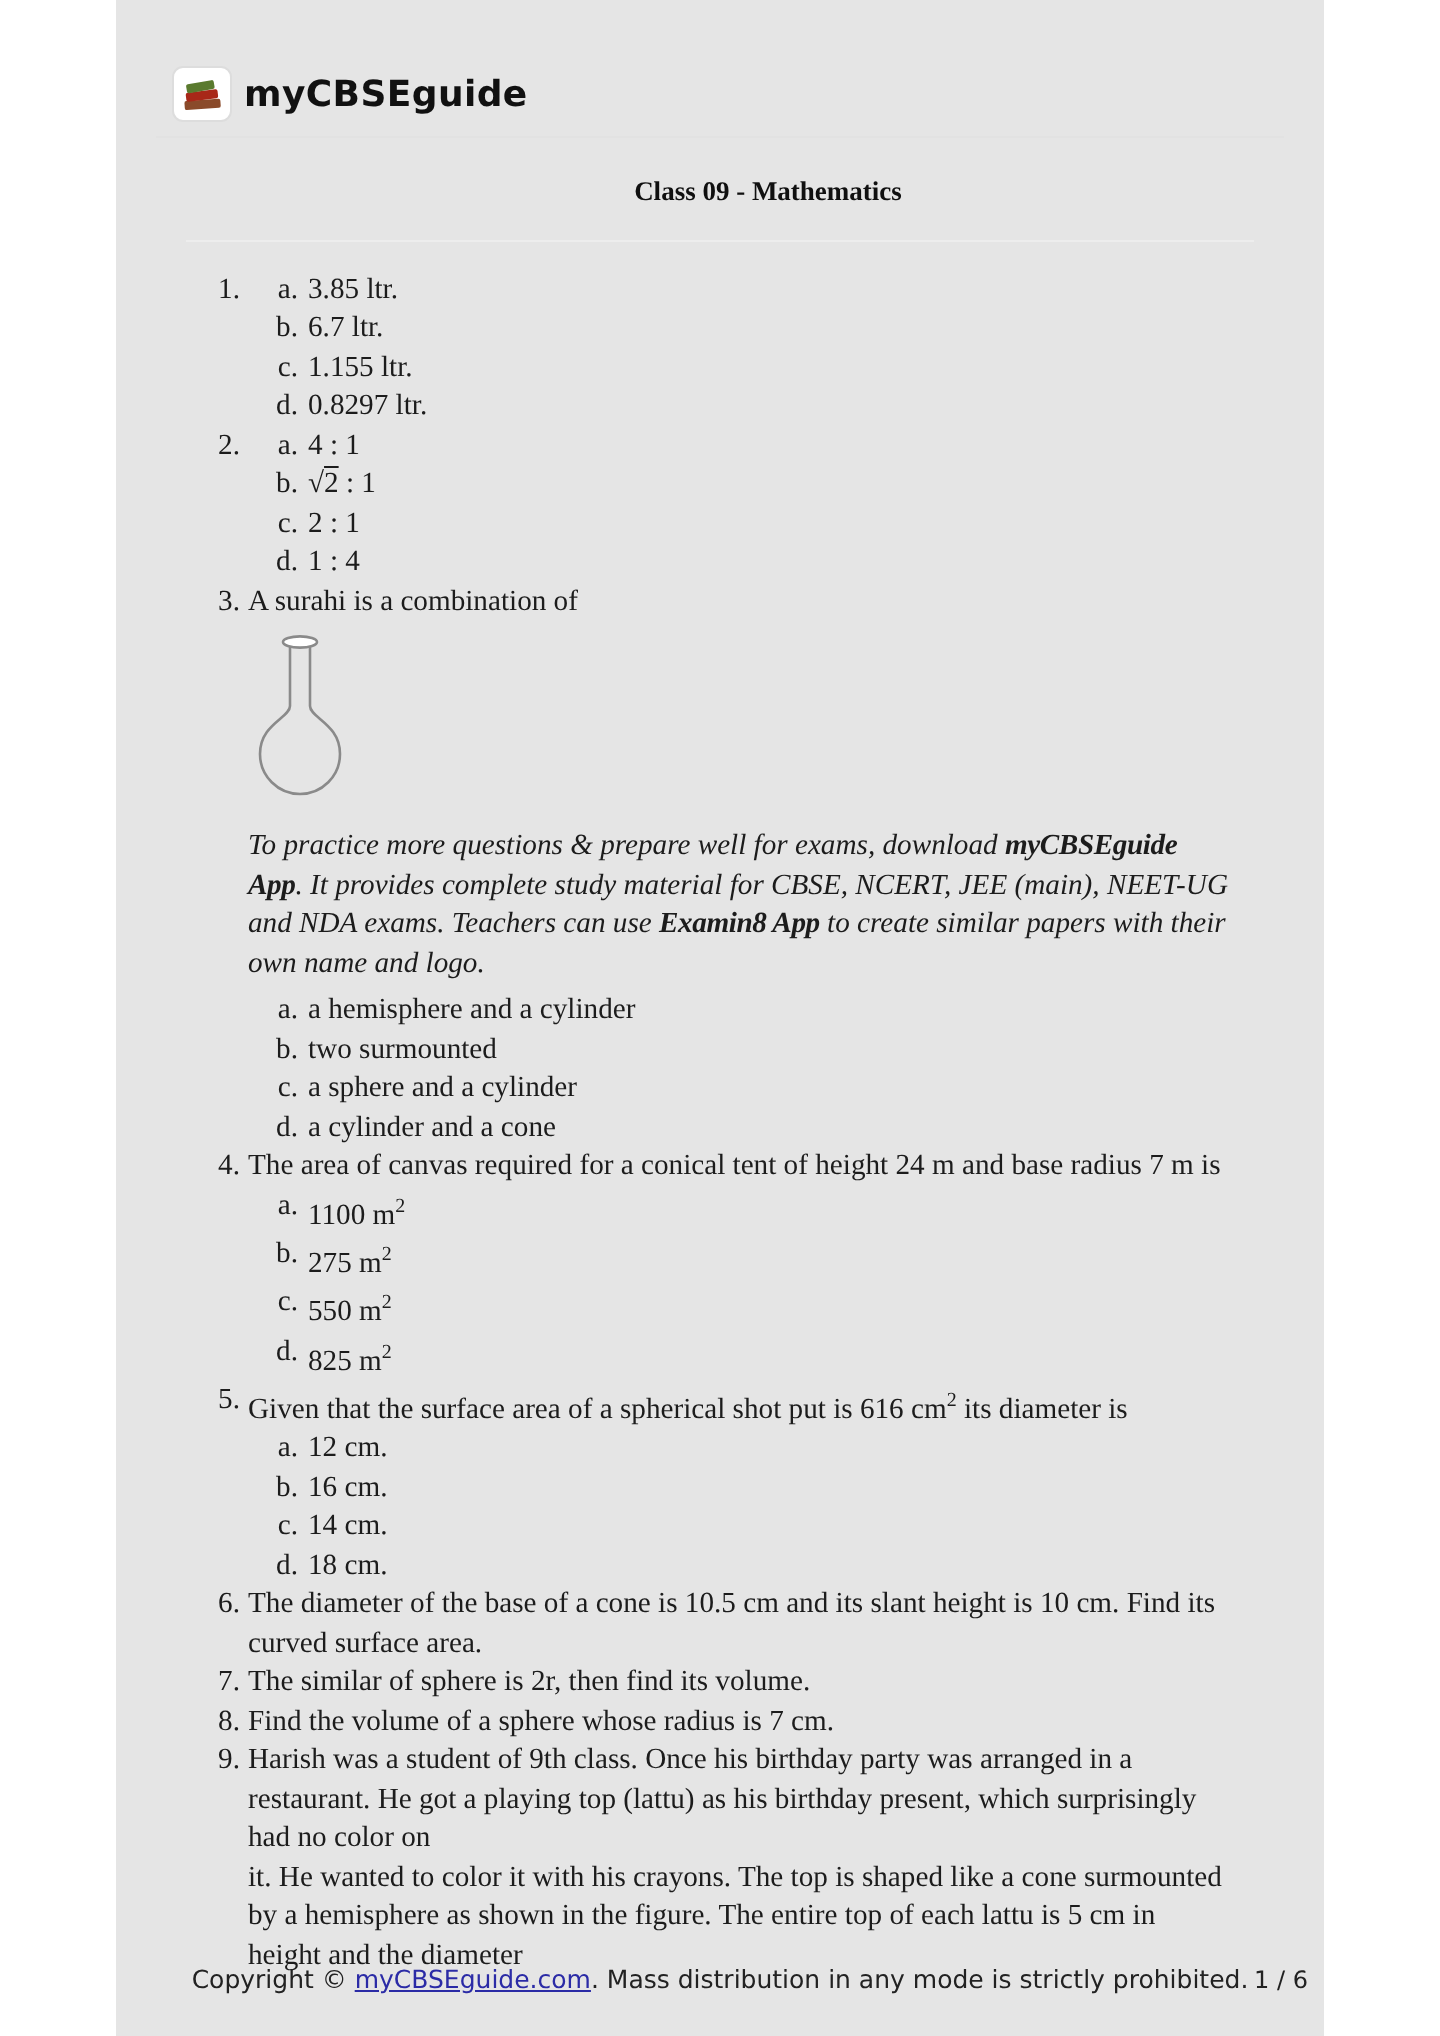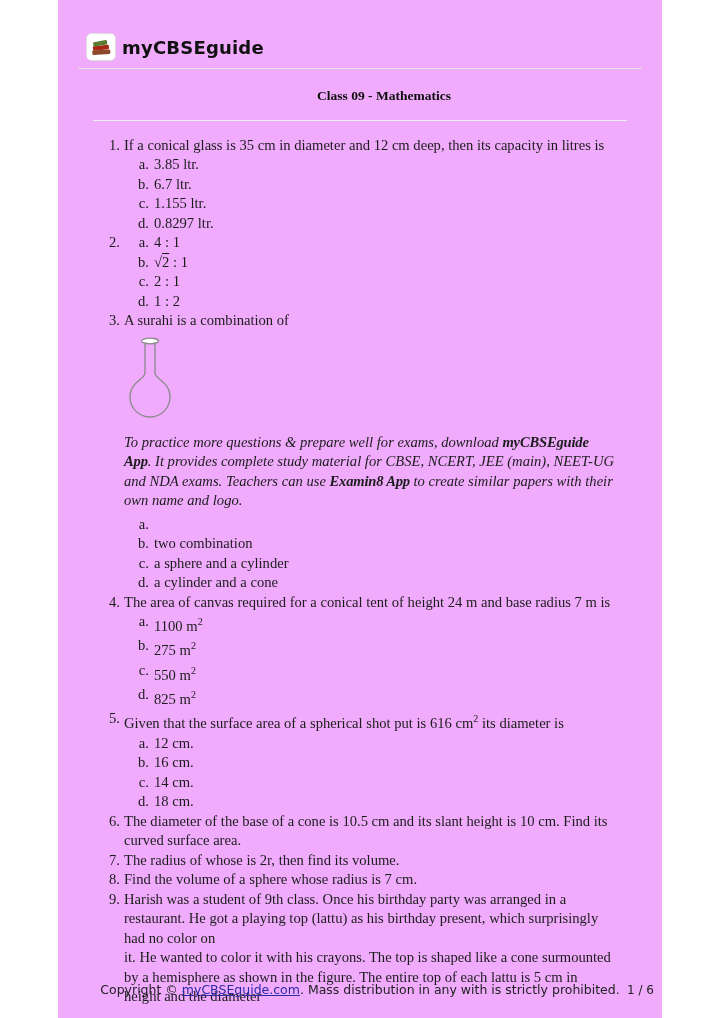--- a/index.html
+++ b/index.html
@@ -2,21 +2,21 @@
 <html><head>
 <meta charset="utf-8">
 <style>
   * { margin: 0; padding: 0; box-sizing: border-box; }
   html, body { background: #ffffff; }
   .page {
     position: relative;
     width: 604px;
     height: 1018px;
     margin: 0 auto;
-    background: #f0abfc;
+    background: #e5e5e5;
     font-family: "Liberation Serif", serif;
     color: #1c1c1c;
     overflow: hidden;
   }
   
   .brand-bar {
     display: flex;
     align-items: center;
     gap: 6px;
     padding: 30px 0 0 28px;
@@ -105,21 +105,20 @@
   <div class="doc-titles">
     <div>Class 09 - Mathematics</div>
   </div>
 
   <hr class="rule-2">
 
   <div class="questions" id="questions">
       <div class="question-row">
         <span class="qnum">1.</span>
         <div class="qbody">
-          <div class="qtext">If a conical glass is 35 cm in diameter and 12 cm deep, then its capacity in litres is</div>
           <div class="options">
             <div class="option">
               <span class="opt-label">a.</span>
               <span class="opt-text">3.85 ltr.</span>
             </div>
             <div class="option">
               <span class="opt-label">b.</span>
               <span class="opt-text">6.7 ltr.</span>
             </div>
             <div class="option">
@@ -144,43 +143,44 @@
             <div class="option">
               <span class="opt-label">b.</span>
               <span class="opt-text"><span class="radical">√<span class="radicand">2</span></span> : 1</span>
             </div>
             <div class="option">
               <span class="opt-label">c.</span>
               <span class="opt-text">2 : 1</span>
             </div>
             <div class="option">
               <span class="opt-label">d.</span>
-              <span class="opt-text">1 : 2</span>
+              <span class="opt-text">1 : 4</span>
             </div>
           </div>
         </div>
       </div>
       <div class="question-row">
         <span class="qnum">3.</span>
         <div class="qbody">
           <div class="qtext">A surahi is a combination of</div>
           <div class="figure-wrap">
     <svg width="52" height="88" viewBox="0 0 52 88">
       <path d="M21,7 L21,38 C21,44 6,47 6,62 A20,20 0 1 0 46,62 C46,47 31,44 31,38 L31,7" fill="none" stroke="#8a8a8a" stroke-width="1.3"></path>
       <ellipse cx="26" cy="6" rx="8.5" ry="2.8" fill="#ffffff" stroke="#8a8a8a" stroke-width="1.3"></ellipse>
     </svg>
   </div>
           <div class="promo"><span>To practice more questions &amp; prepare well for exams, download </span><b>myCBSEguide App</b><span>. It provides complete study material for CBSE, NCERT, JEE (main), NEET-UG and NDA exams. Teachers can use </span><b>Examin8 App</b><span> to create similar papers with their own name and logo.</span></div>
           <div class="options">
             <div class="option">
               <span class="opt-label">a.</span>
-            </div>
-            <div class="option">
-              <span class="opt-label">b.</span>
-              <span class="opt-text">two combination</span>
+              <span class="opt-text">a hemisphere and a cylinder</span>
+            </div>
+            <div class="option">
+              <span class="opt-label">b.</span>
+              <span class="opt-text">two surmounted</span>
             </div>
             <div class="option">
               <span class="opt-label">c.</span>
               <span class="opt-text">a sphere and a cylinder</span>
             </div>
             <div class="option">
               <span class="opt-label">d.</span>
               <span class="opt-text">a cylinder and a cone</span>
             </div>
           </div>
@@ -236,36 +236,36 @@
       </div>
       <div class="question-row">
         <span class="qnum">6.</span>
         <div class="qbody">
           <div class="qtext">The diameter of the base of a cone is 10.5 cm and its slant height is 10 cm. Find its curved surface area.</div>
         </div>
       </div>
       <div class="question-row">
         <span class="qnum">7.</span>
         <div class="qbody">
-          <div class="qtext">The radius of whose is 2r, then find its volume.</div>
+          <div class="qtext">The similar of sphere is 2r, then find its volume.</div>
         </div>
       </div>
       <div class="question-row">
         <span class="qnum">8.</span>
         <div class="qbody">
           <div class="qtext">Find the volume of a sphere whose radius is 7 cm.</div>
         </div>
       </div>
       <div class="question-row">
         <span class="qnum">9.</span>
         <div class="qbody">
           <div class="qtext">Harish was a student of 9th class. Once his birthday party was arranged in a restaurant. He got a playing top (lattu) as his birthday present, which surprisingly had no color on
 it. He wanted to color it with his crayons. The top is shaped like a cone surmounted by a hemisphere as shown in the figure. The entire top of each lattu is 5 cm in height and the diameter</div>
         </div>
       </div>
     </div>
 
   <div class="footer">
-    <div class="copyright"><span>Copyright © </span><a>myCBSEguide.com</a><span>. Mass distribution in any with is strictly prohibited.</span></div>
+    <div class="copyright"><span>Copyright © </span><a>myCBSEguide.com</a><span>. Mass distribution in any mode is strictly prohibited.</span></div>
     <div class="page-indicator">1 / 6</div>
   </div>
 
 </div>
 
 </body></html>

